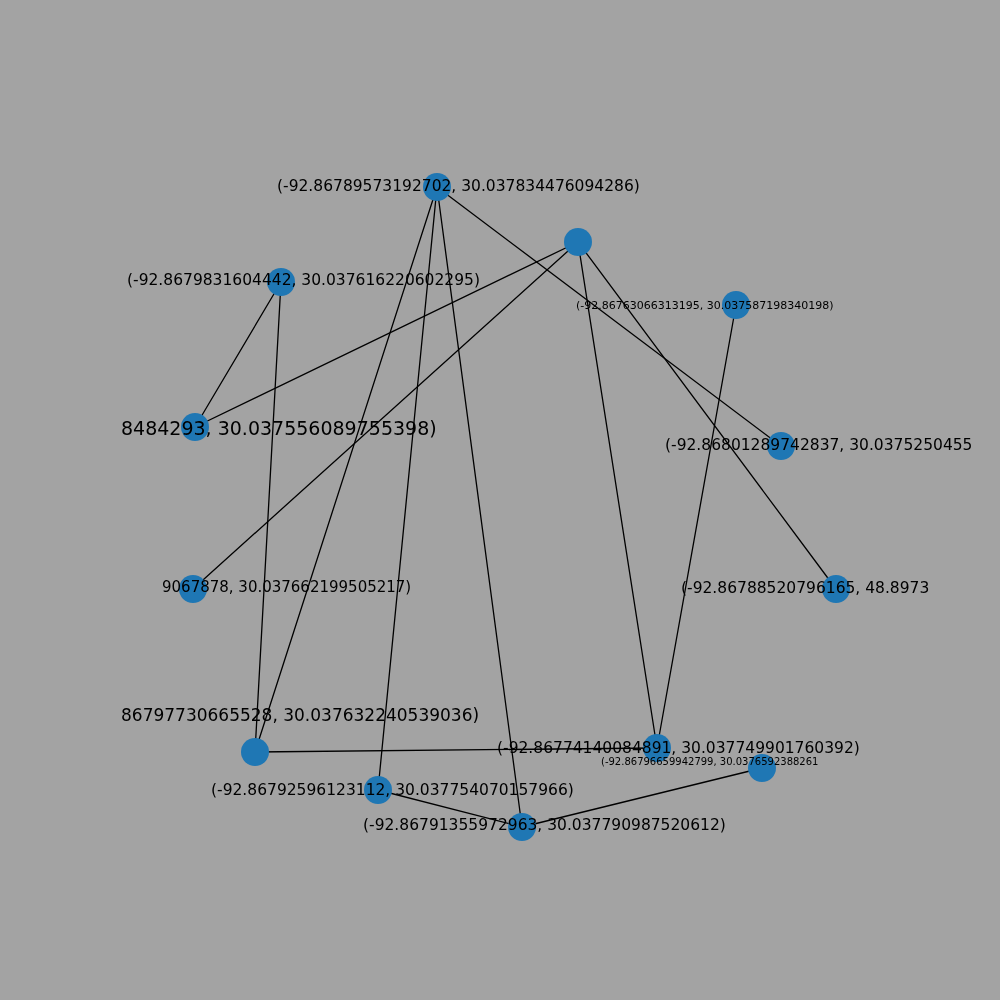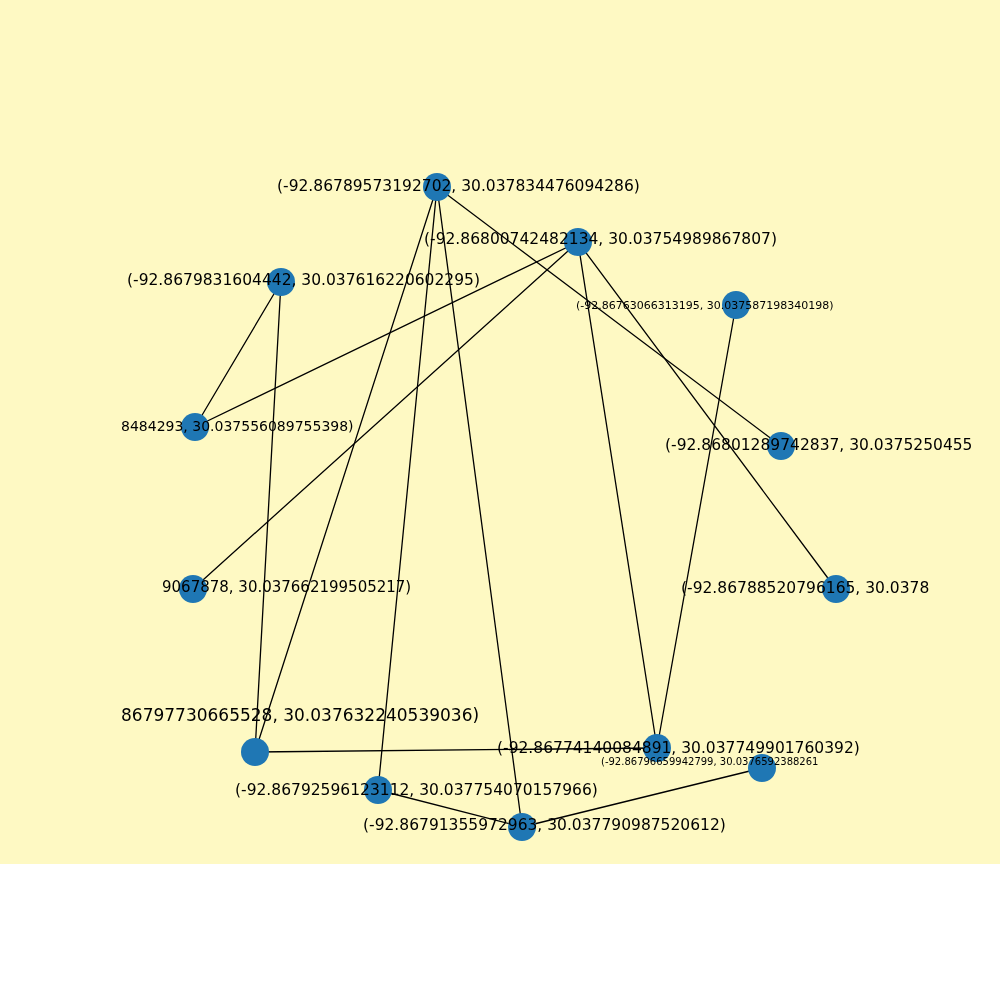--- a/index.html
+++ b/index.html
@@ -4,22 +4,22 @@
 <title>Network Graph</title>
 <style>
   html, body {
     margin: 0;
     padding: 0;
     background: #ffffff;
   }
   #canvas-wrap {
     position: relative;
     width: 1000px;
-    height: 864px;
-    background: #fef9c3;
+    height: 1000px;
+    background: #a3a3a3;
     overflow: hidden;
     font-family: "DejaVu Sans", sans-serif;
   }
   #graph-svg {
     position: absolute;
     left: 0;
     top: 0;
     width: 1000px;
     height: 1000px;
     display: block;
@@ -83,26 +83,25 @@
         <circle cx="836" cy="589" r="14" fill="#1f77b4" class="node-circle"></circle>
         <circle cx="255" cy="752" r="14" fill="#1f77b4" class="node-circle"></circle>
         <circle cx="657" cy="748" r="14" fill="#1f77b4" class="node-circle"></circle>
         <circle cx="762" cy="768" r="14" fill="#1f77b4" class="node-circle"></circle>
         <circle cx="378" cy="790" r="14" fill="#1f77b4" class="node-circle"></circle>
         <circle cx="522" cy="827" r="14" fill="#1f77b4" class="node-circle"></circle>
       </g>
   </svg>
   <div id="label-layer">
       <div class="node-label" style="left: 277px; top: 179px; color: rgb(0, 0, 0); font-size: 15.5px;">(-92.86789573192702, 30.037834476094286)</div>
-      <div class="node-label" style="left: 424px; top: 232px; color: rgb(0, 0, 0); font-size: 15.5px;">(-92.86800742482134, 30.03754989867807)</div>
       <div class="node-label" style="left: 127px; top: 273px; color: rgb(0, 0, 0); font-size: 15.5px;">(-92.8679831604442, 30.037616220602295)</div>
       <div class="node-label" style="left: 576px; top: 300px; color: rgb(0, 0, 0); font-size: 11px;">(-92.86763066313195, 30.037587198340198)</div>
-      <div class="node-label" style="left: 121px; top: 419px; color: rgb(0, 0, 0); font-size: 14px;">8484293, 30.037556089755398)</div>
+      <div class="node-label" style="left: 121px; top: 419px; color: rgb(0, 0, 0); font-size: 19px;">8484293, 30.037556089755398)</div>
       <div class="node-label" style="left: 625px; top: 438px; color: rgb(0, 0, 0); font-size: 15.5px; margin-left: 40px;">(-92.86801289742837, 30.0375250455</div>
       <div class="node-label" style="left: 119px; top: 580px; color: rgb(0, 0, 0); font-size: 15px; margin-left: 43px;">9067878, 30.037662199505217)</div>
-      <div class="node-label" style="left: 681px; top: 581px; color: rgb(0, 0, 0); font-size: 15.5px;">(-92.86788520796165, 30.0378</div>
+      <div class="node-label" style="left: 681px; top: 581px; color: rgb(0, 0, 0); font-size: 15.5px;">(-92.86788520796165, 48.8973</div>
       <div class="node-label" style="left: 121px; top: 707px; color: rgb(0, 0, 0); font-size: 17px;">86797730665528, 30.037632240539036)</div>
       <div class="node-label" style="left: 497px; top: 741px; color: rgb(0, 0, 0); font-size: 15.5px;">(-92.86774140084891, 30.037749901760392)</div>
       <div class="node-label" style="left: 601px; top: 757px; color: rgb(0, 0, 0); font-size: 10px;">(-92.86796659942799, 30.0376592388261</div>
-      <div class="node-label" style="left: 235px; top: 783px; color: rgb(0, 0, 0); font-size: 15.5px;">(-92.86792596123112, 30.037754070157966)</div>
+      <div class="node-label" style="left: 211px; top: 783px; color: rgb(0, 0, 0); font-size: 15.5px;">(-92.86792596123112, 30.037754070157966)</div>
       <div class="node-label" style="left: 363px; top: 818px; color: rgb(0, 0, 0); font-size: 15.5px;">(-92.86791355972963, 30.037790987520612)</div>
     </div>
 </div>
 
 </body></html>

